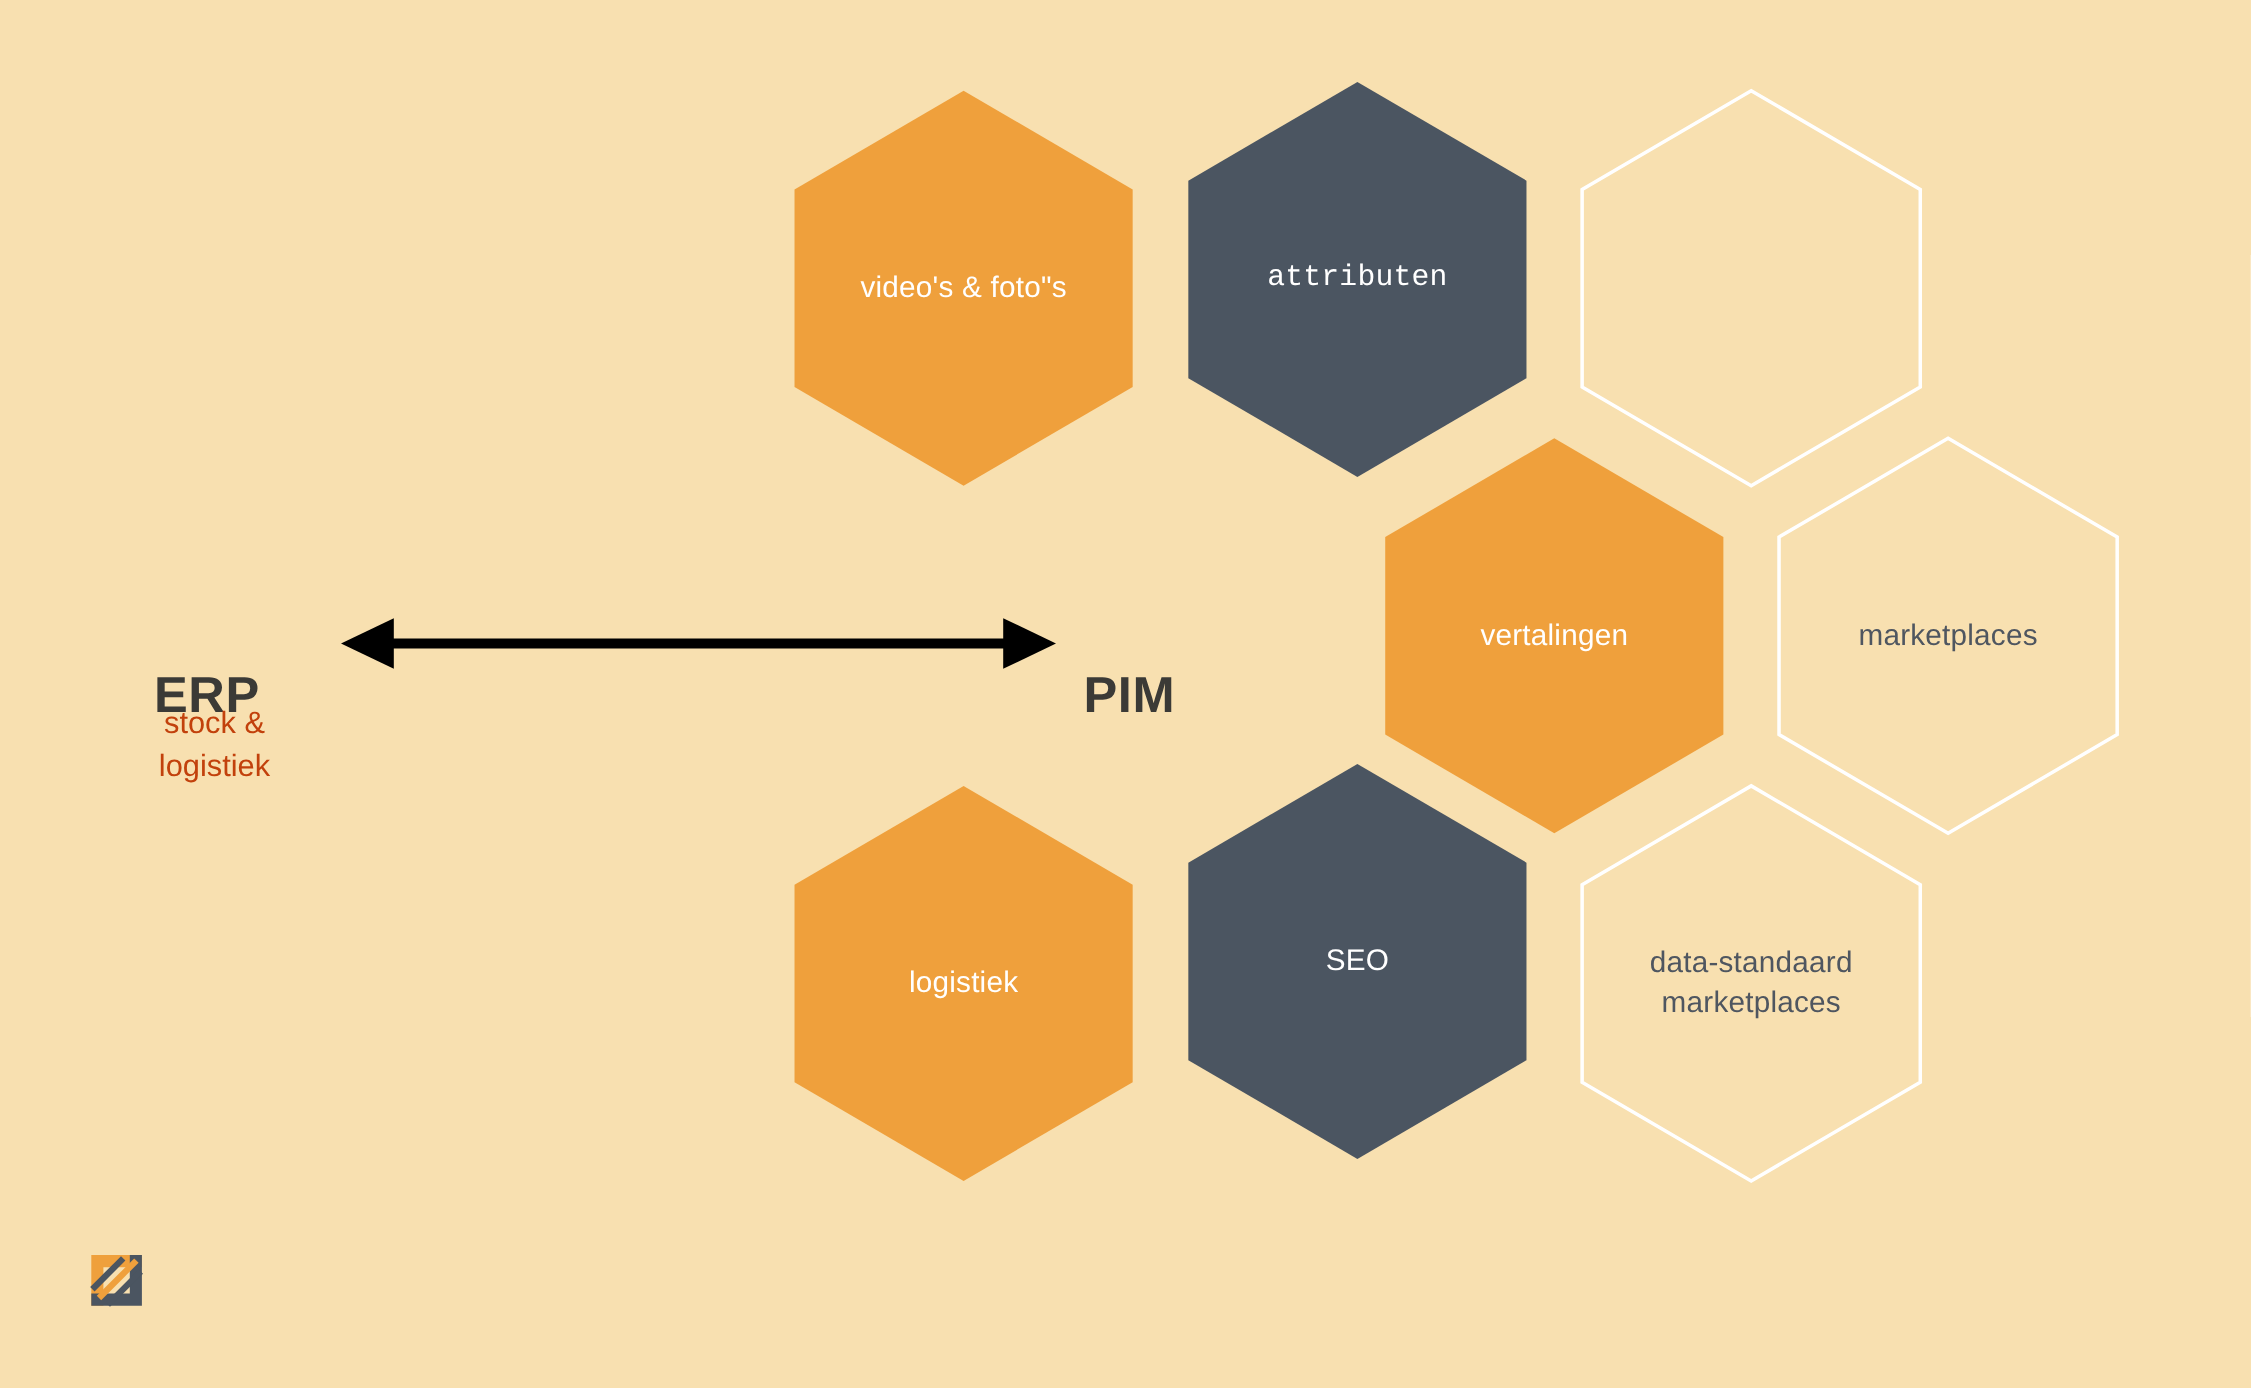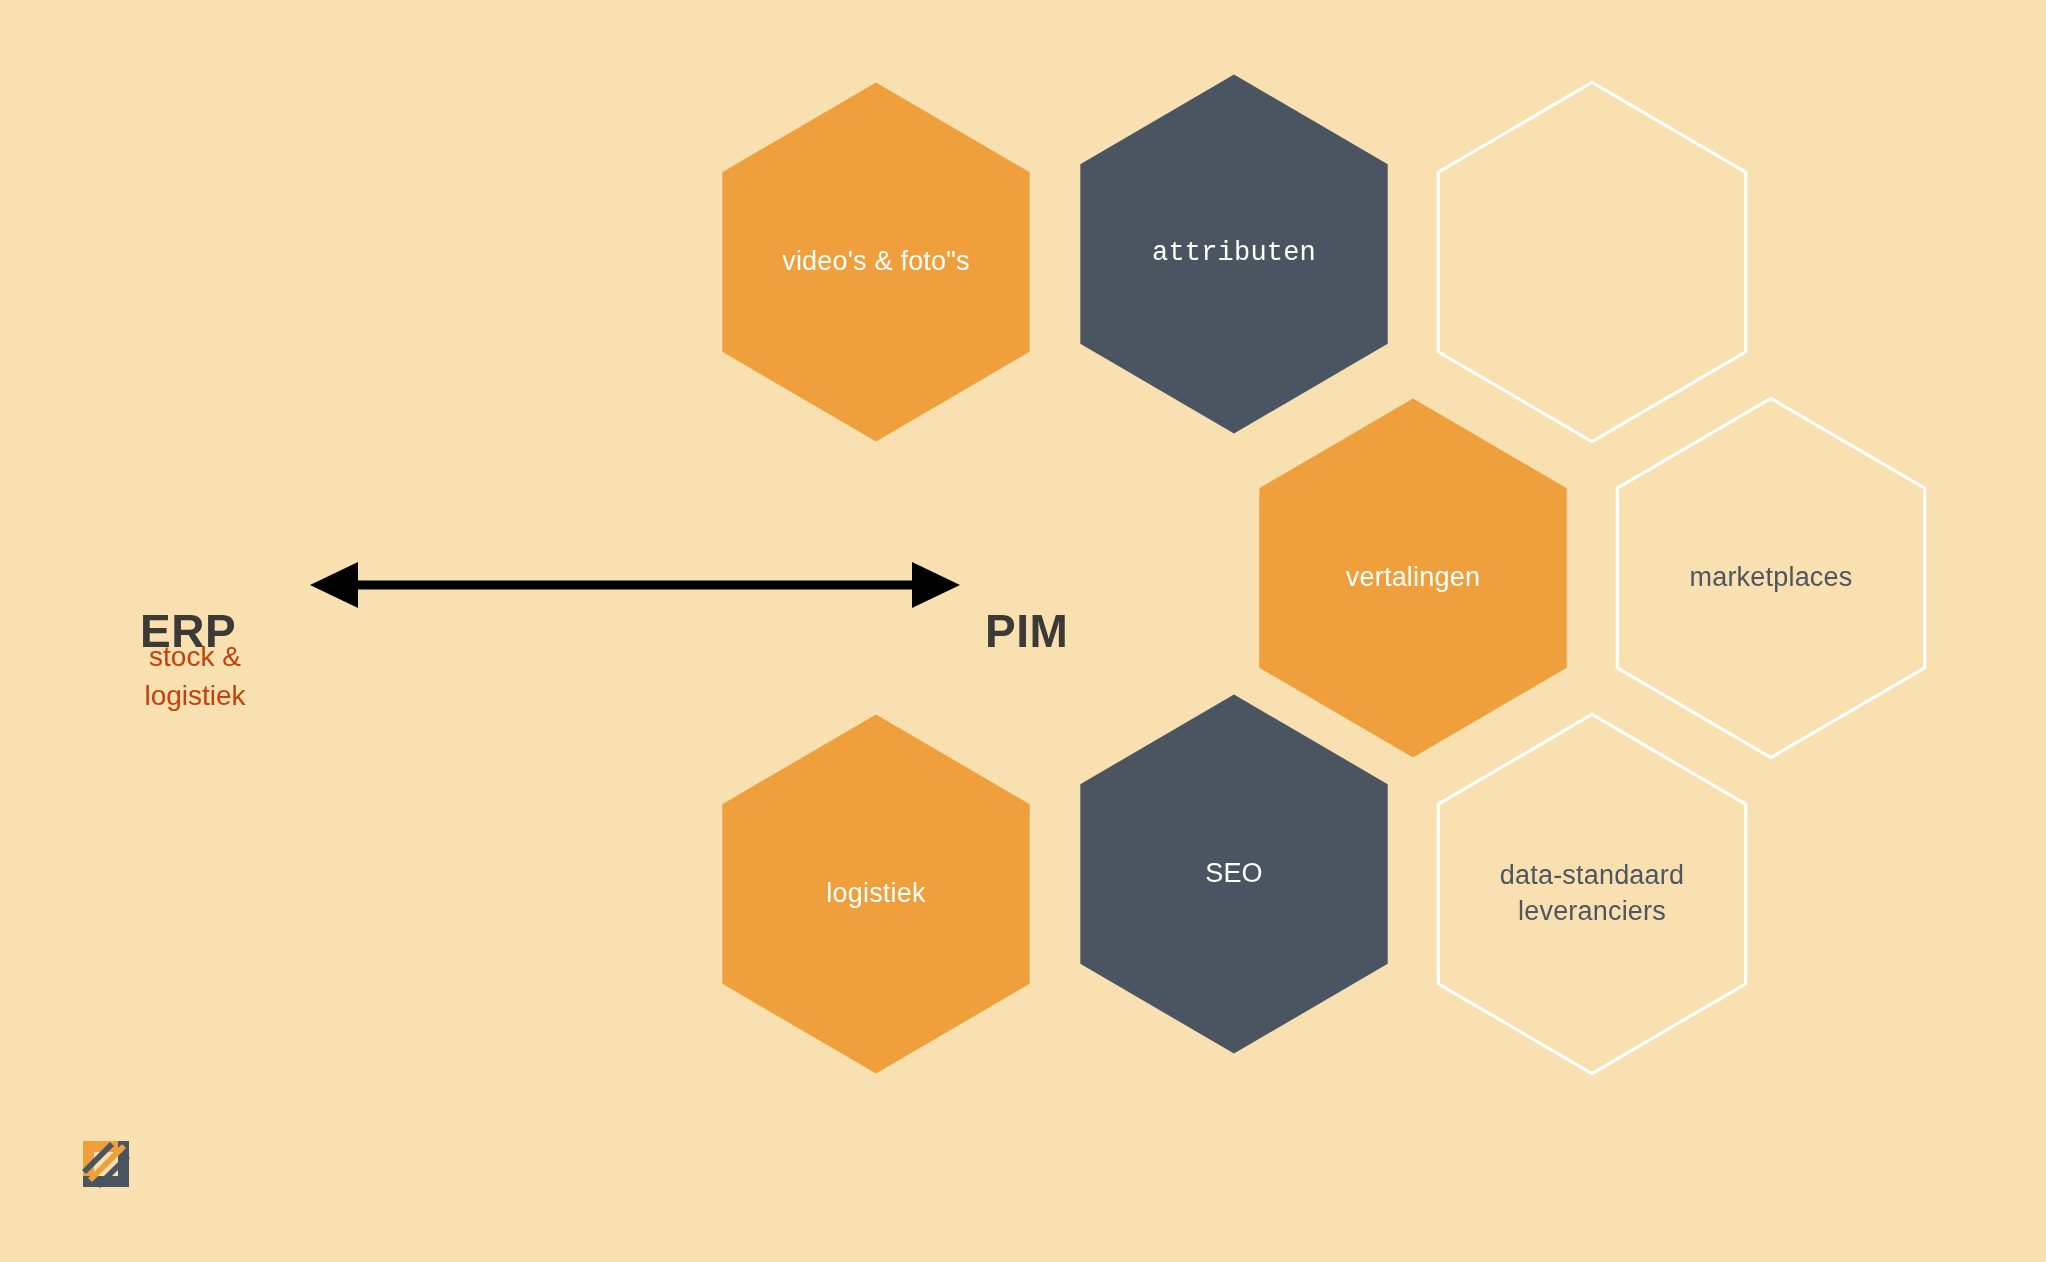--- a/index.html
+++ b/index.html
@@ -142,21 +142,21 @@
         <svg class="hex-shape" viewBox="-4 -4 108 123.47" preserveAspectRatio="none">
           <polygon points="50,0 100,28.87 100,86.6 50,115.47 0,86.6 0,28.87" fill="#4b5561"></polygon>
         </svg>
         <div class="hex-label">SEO</div>
       </div>
       <div class="hex outline" style="left: 1426px; top: 702px; z-index: 1;">
         <svg class="hex-shape" viewBox="-4 -4 108 123.47" preserveAspectRatio="none">
           <polygon points="50,0 100,28.87 100,86.6 50,115.47 0,86.6 0,28.87" fill="none" stroke="#ffffff" stroke-width="3.2" vector-effect="non-scaling-stroke" stroke-linejoin="miter"></polygon>
         </svg>
         <div class="hex-label">data-standaard
-leveranciers</div>
+marketplaces</div>
       </div>
     </div>
 
   <div id="erp-pim">
 
     <div class="endpoint-title" style="left:140px; top:560px;">ERP</div>
 
     <div class="endpoint-sub" style="left:120px; top:638px; width:150px;">stock &amp;
 logistiek</div>
 

